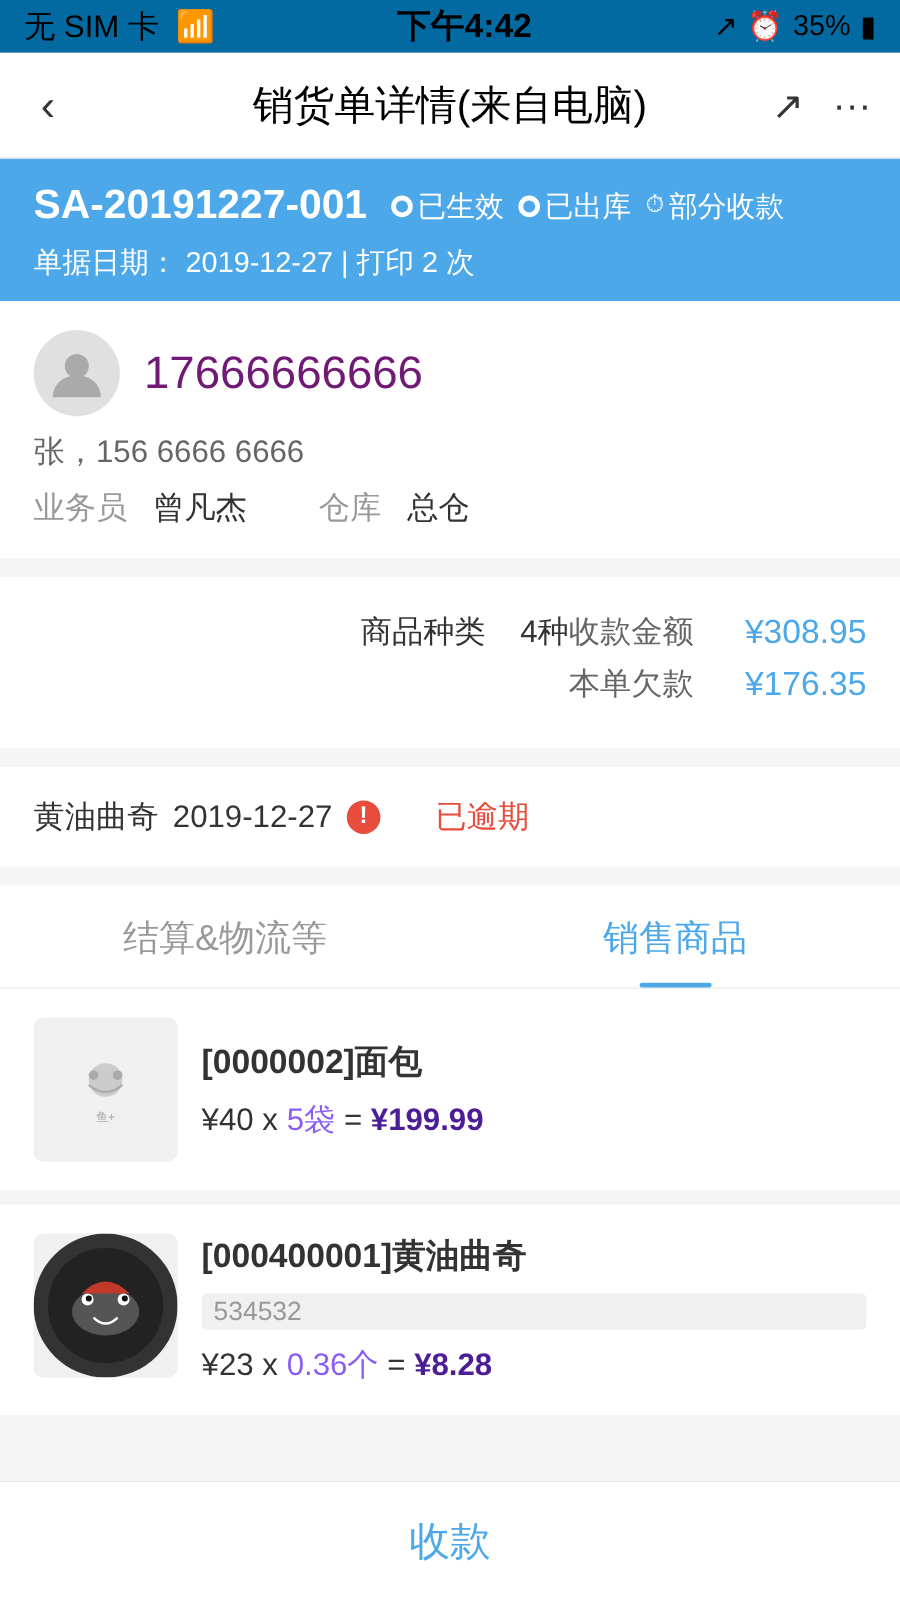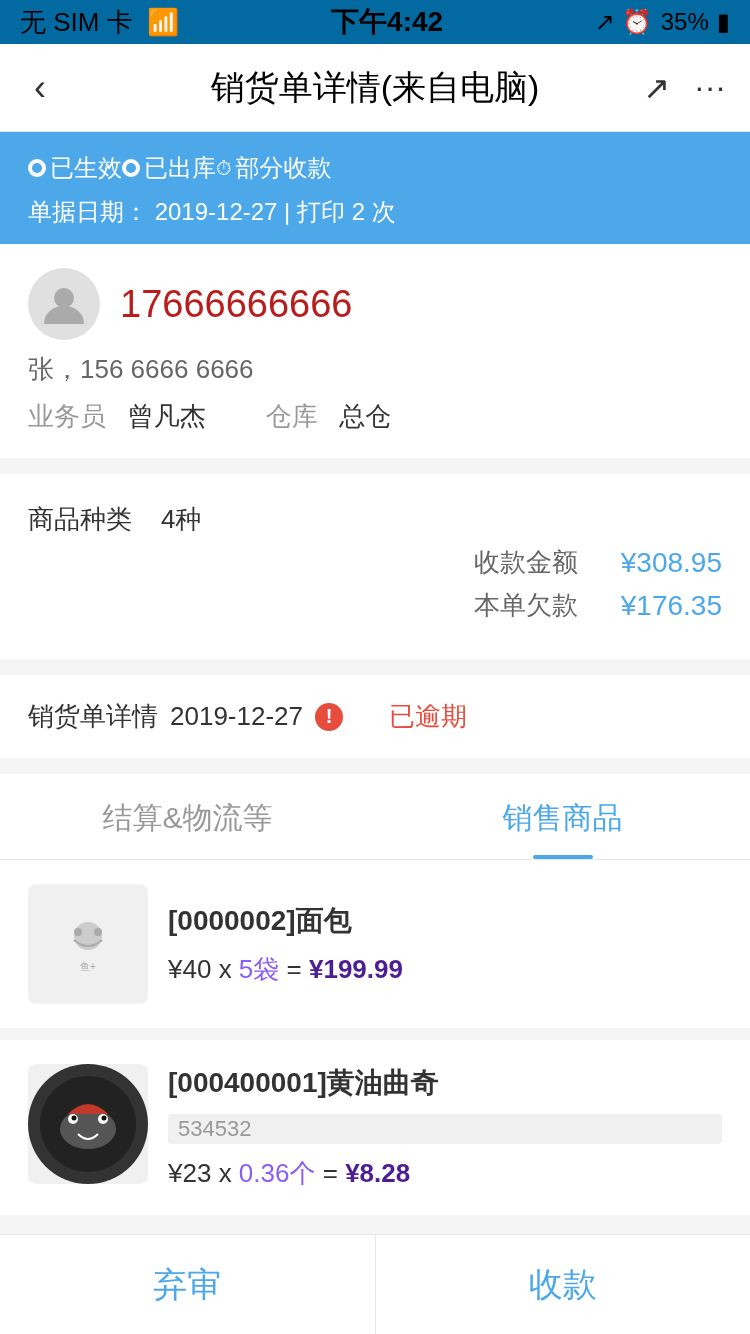--- a/index.html
+++ b/index.html
@@ -75,21 +75,21 @@
       gap: 20px;
       margin-bottom: 12px;
     }
     .order-id {
       font-size: 34px;
       font-weight: 700;
       color: #fff;
     }
     .status-badges {
       display: flex;
-      gap: 0;
+      gap: 12px;
     }
     .badge {
       display: flex;
       align-items: center;
       gap: 4px;
       font-size: 24px;
       color: #fff;
     }
     .badge-dot {
       width: 18px;
@@ -134,21 +134,21 @@
       background: #e0e0e0;
       display: flex;
       align-items: center;
       justify-content: center;
       flex-shrink: 0;
     }
     .avatar svg { width: 48px; height: 48px; }
     .customer-name {
       font-size: 38px;
       font-weight: 500;
-      color: #b91c1c;
+      color: #701a75;
     }
     .customer-sub {
       font-size: 26px;
       color: #666;
       margin-bottom: 12px;
     }
     .customer-meta {
       display: flex;
       gap: 60px;
     }
@@ -162,21 +162,20 @@
 
     
     .summary-section {
       background: #fff;
       padding: 28px 28px;
       margin-bottom: 16px;
     }
     .summary-grid {
       display: flex;
       justify-content: flex-end;
-      flex-direction: column;
     }
     .summary-left .summary-item {
       font-size: 26px;
       color: #333;
       margin-bottom: 8px;
     }
     .summary-right {
       text-align: right;
     }
     .summary-right-row {
@@ -365,20 +364,21 @@
   <span class="nav-back">‹</span>
   <span class="nav-title">销货单详情(来自电脑)</span>
   <div class="nav-right">
     <span class="nav-icon">↗︎</span>
     <span class="nav-icon">···</span>
   </div>
 </div>
 
 <div class="header-banner">
   <div class="banner-row1">
+    <span class="order-id">SA-20191227-001</span>
     <div class="status-badges">
       <span class="badge">
         <span class="badge-dot">
             <span class="badge-dot-inner"></span>
           </span>
         <span>已生效</span>
       </span>
       <span class="badge">
         <span class="badge-dot">
             <span class="badge-dot-inner"></span>
@@ -439,21 +439,21 @@
       </div>
       <div class="summary-right-row">
         <span class="summary-right-label">本单欠款</span>
         <span class="summary-right-value">¥176.35</span>
       </div>
     </div>
   </div>
 </div>
 
 <div class="due-section">
-  <span class="due-text">销货单详情</span>
+  <span class="due-text">黄油曲奇</span>
   <span class="due-text">2019-12-27</span>
   <div class="overdue-badge">
     <span class="overdue-icon">!</span>
     <span class="overdue-text">已逾期</span>
   </div>
 </div>
 
 <div class="tabs-section">
   <div class="tabs-row">
     <div class="tab">
@@ -512,19 +512,16 @@
       <span class="price-highlight"><span>0.36</span><span>个</span></span>
       <span> = </span>
       <span class="price-total">¥8.28</span>
     </div>
   </div>
 </div>
 
 <div style="height: 100px;"></div>
 
 <div class="bottom-bar">
-  <div class="bottom-btn cancel">
-    <span>弃审</span>
-  </div>
   <div class="bottom-btn confirm">
     <span>收款</span>
   </div>
 </div>
 
 </body></html>

